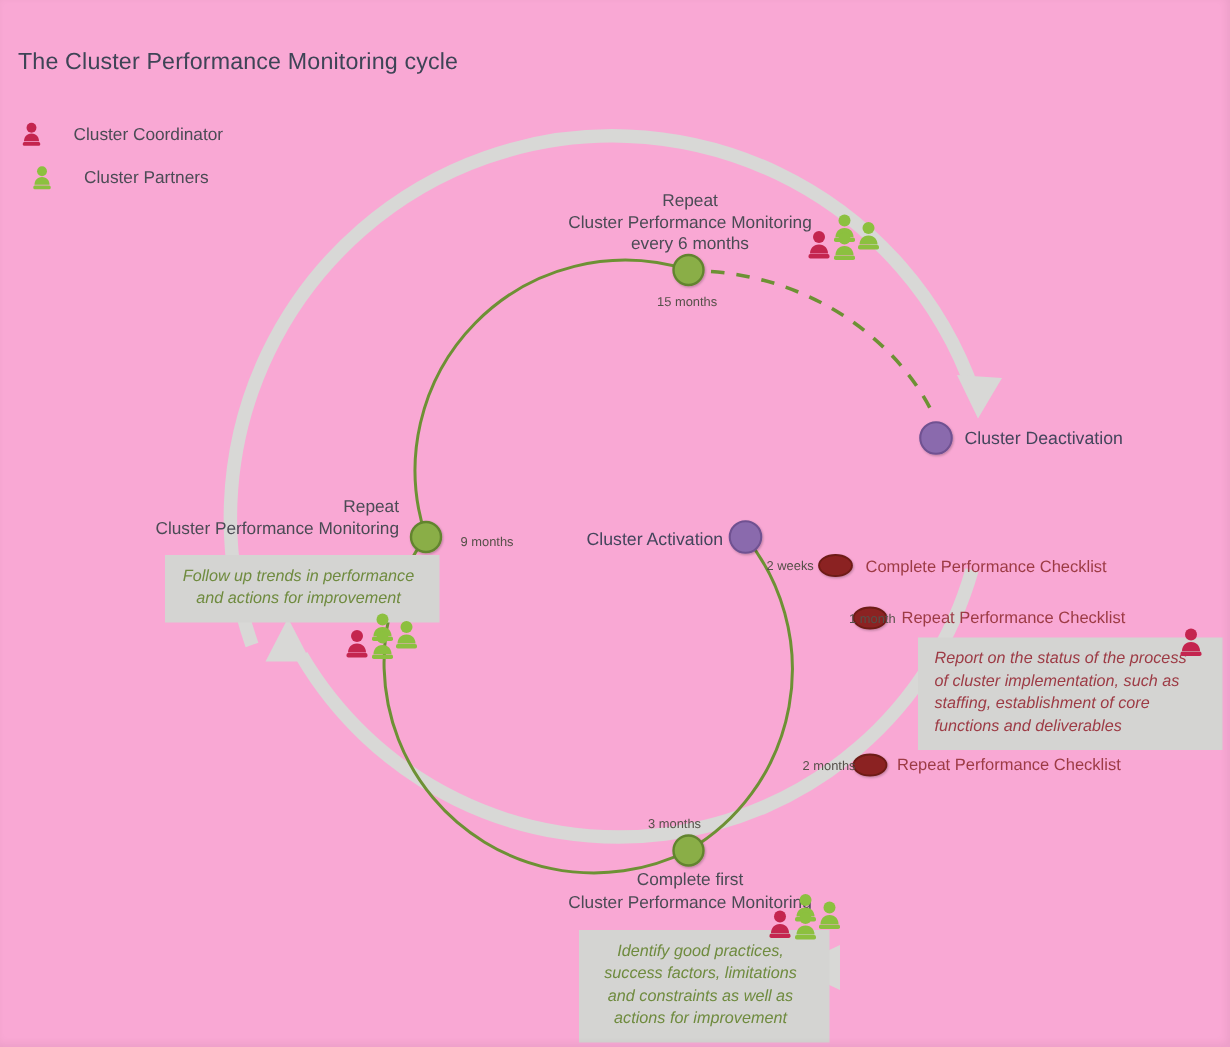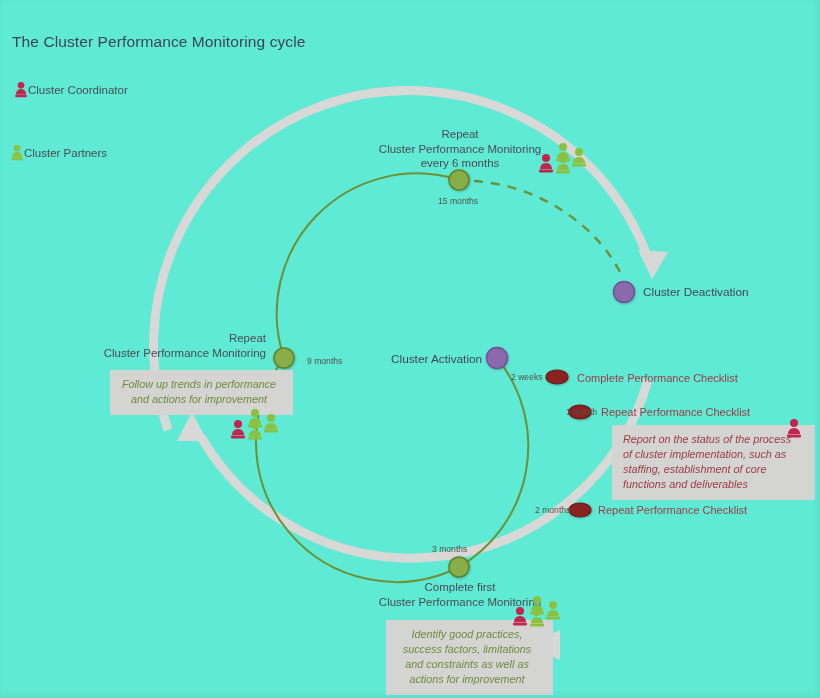--- a/index.html
+++ b/index.html
@@ -4,21 +4,21 @@
 <style>
   html, body {
     margin: 0;
     padding: 0;
     background: #f7f7f5;
   }
   #stage {
     position: relative;
     width: 820px;
     height: 698px;
-    background: #5eead4;
+    background: #f9a8d4;
     font-family: "Liberation Sans", sans-serif;
     overflow: hidden;
   }
   #stage::after {
     content: "";
     position: absolute;
     left: 0; top: 0; right: 0; bottom: 0;
     pointer-events: none;
     box-shadow: inset -2px -2px 6px rgba(0,0,0,0.06);
   }
@@ -36,24 +36,24 @@
     top: 33px;
     font-size: 15.5px;
     color: #3e4456;
     letter-spacing: .1px;
   }
 
   
   .legend-row {
     display: flex;
     align-items: center;
-    gap: 0;
+    gap: 21px;
   }
   #legend-coordinator { left: 14px; top: 81px; }
-  #legend-partners    { left: 10px; top: 110px; margin-top: 34px; }
+  #legend-partners    { left: 21px; top: 110px; }
   .legend-label {
     font-size: 11.5px;
     color: #4b4b55;
   }
 
   
   .node-label {
     font-size: 11.5px;
     color: #4b4b55;
     line-height: 14.5px;

